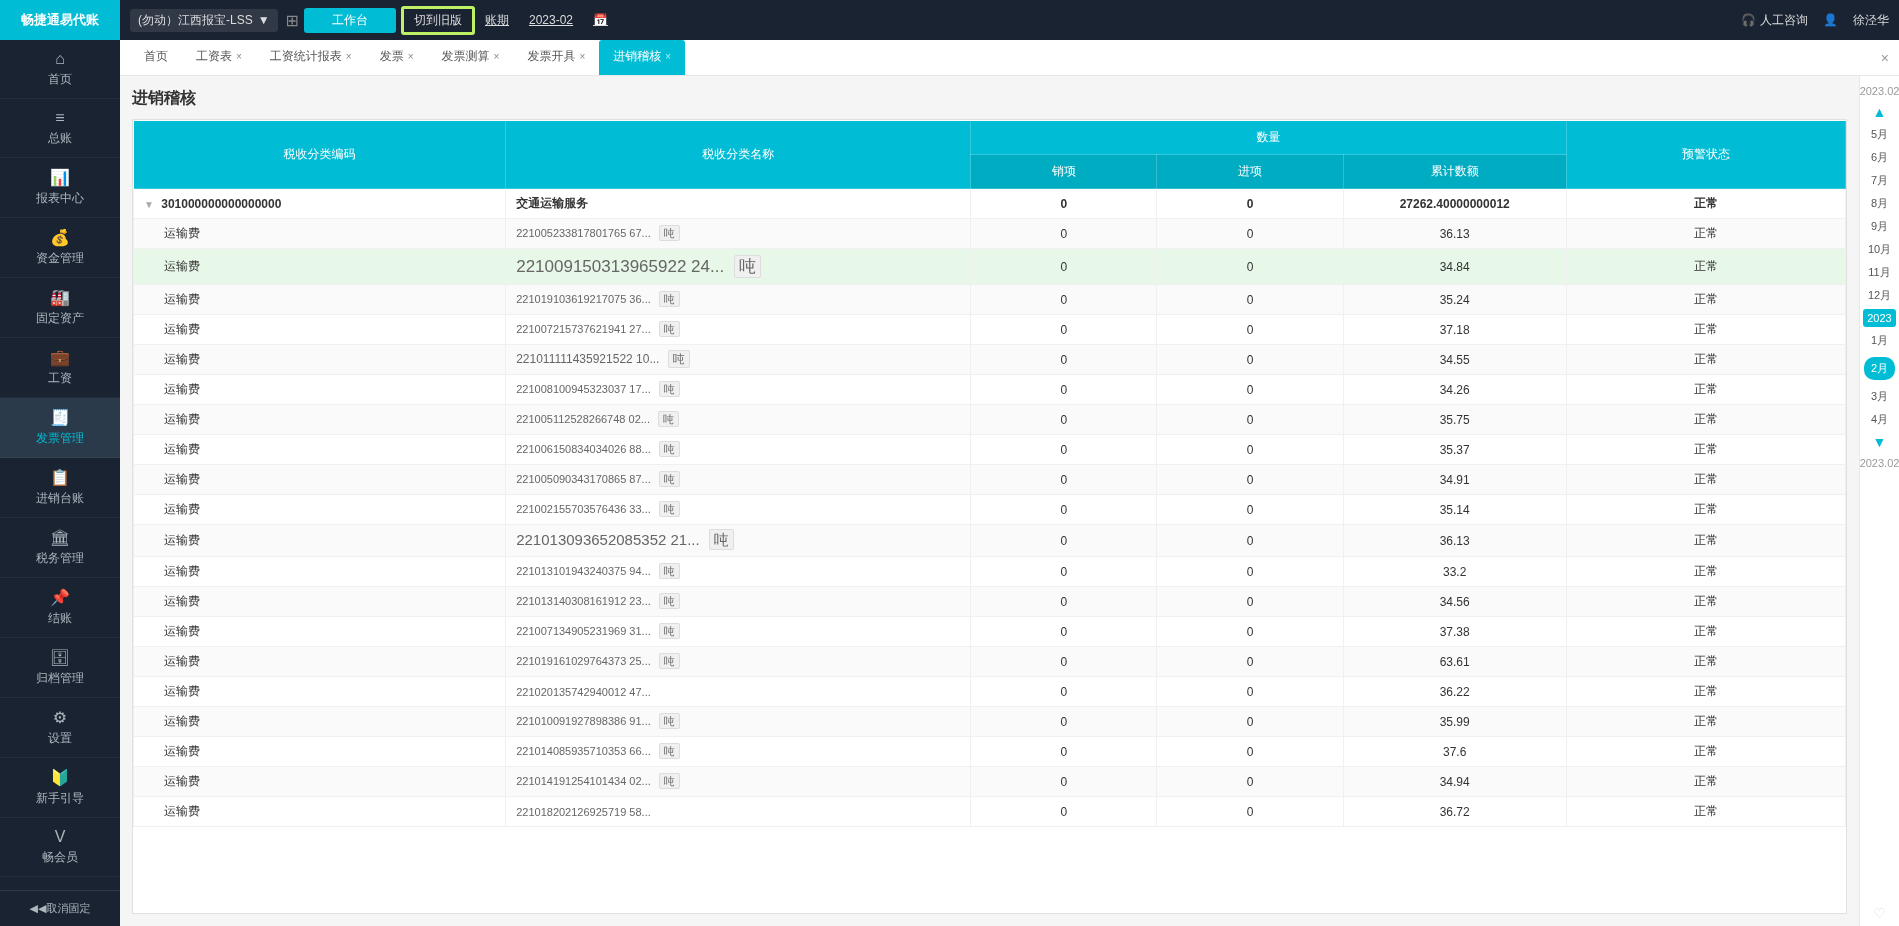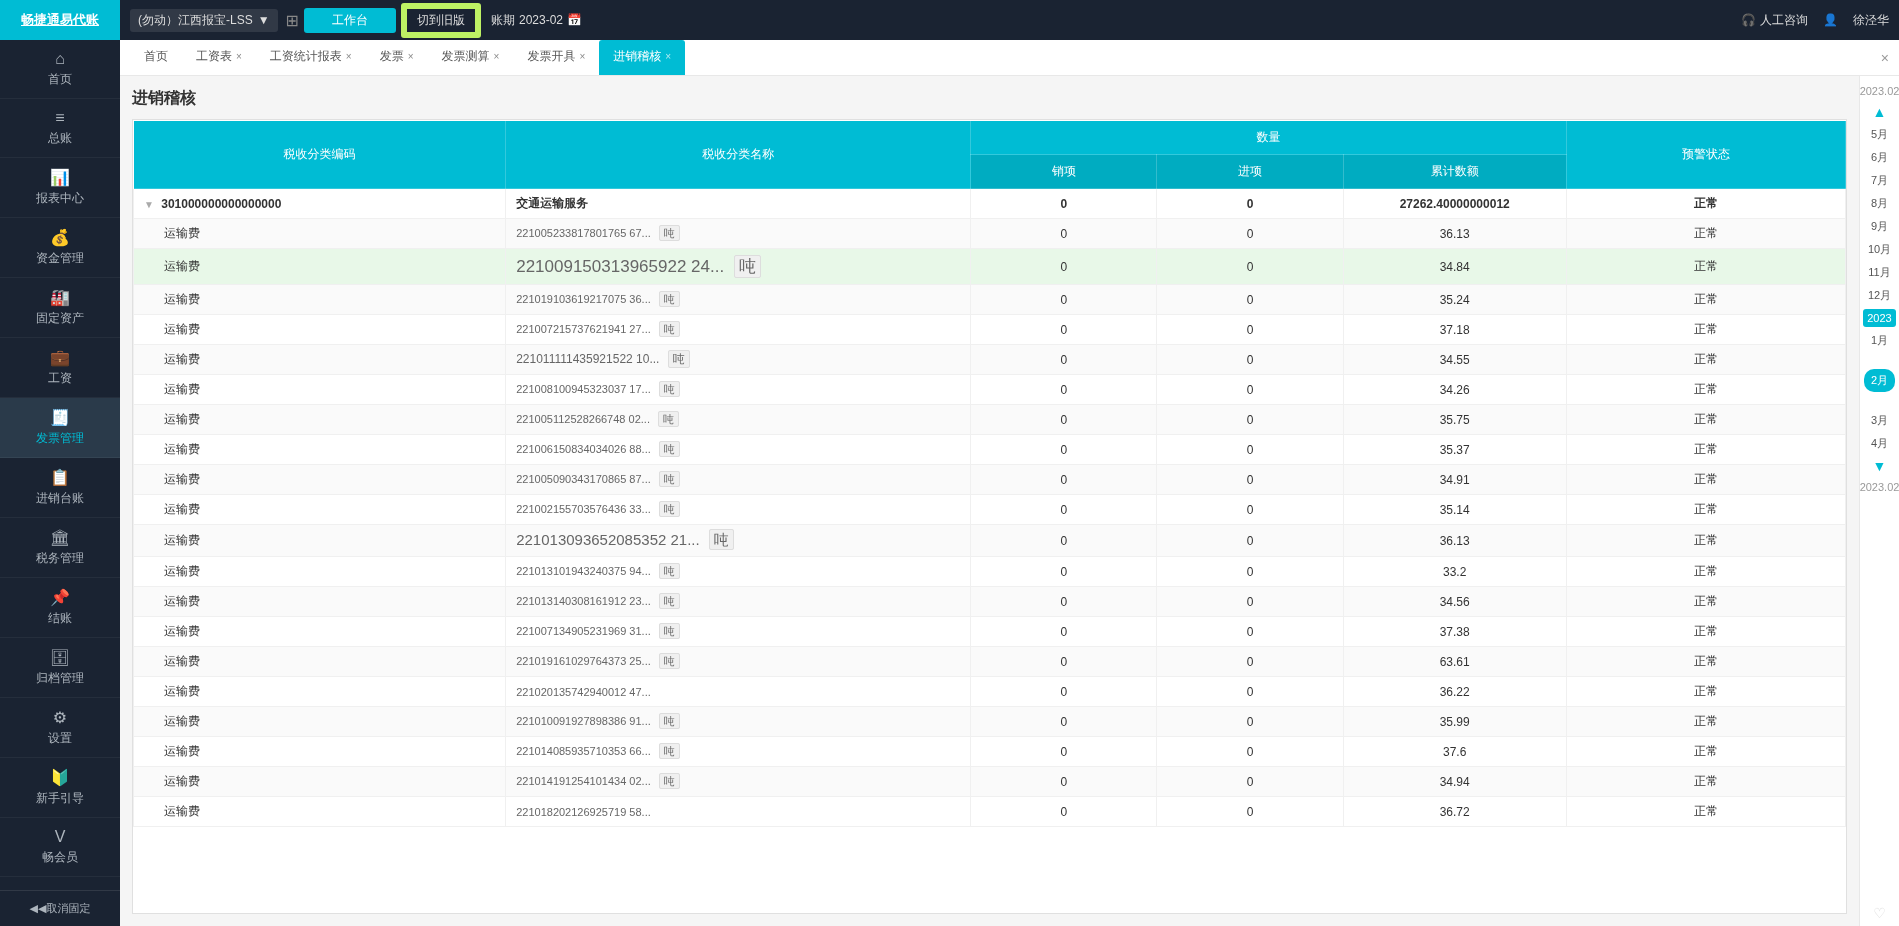--- a/index.html
+++ b/index.html
@@ -18,21 +18,20 @@
     .sidebar-logo {
       background: #00bcd4;
       text-align: center;
       color: white;
       font-size: 13px;
       font-weight: bold;
       height: 40px;
       display: flex;
       align-items: center;
       justify-content: center;
-      text-decoration: underline;
     }
     .sidebar-item {
       display: flex;
       flex-direction: column;
       align-items: center;
       padding: 10px 5px;
       cursor: pointer;
       font-size: 12px;
       color: #adb5bd;
       border-bottom: 1px solid rgba(255,255,255,0.05);
@@ -86,32 +85,33 @@
       border: none;
       border-radius: 3px;
       padding: 4px 28px;
       font-size: 12px;
       cursor: pointer;
       margin: 0 5px;
     }
     .topbar-btn-outline {
       background: transparent;
       color: #ddd;
-      border: 6px solid #bef264;
+      border: 3px solid #bef264;
       border-radius: 3px;
       padding: 3px 10px;
       font-size: 12px;
       cursor: pointer;
     }
     .topbar-period {
       color: #ddd;
       font-size: 12px;
       display: flex;
       align-items: center;
-      gap: 4px;
+      gap: 20px;
+      text-decoration: underline;
     }
     .topbar-right {
       margin-left: auto;
       display: flex;
       align-items: center;
       gap: 15px;
       color: #ddd;
       font-size: 12px;
     }
 
@@ -294,21 +294,21 @@
       cursor: pointer;
       text-align: center;
       width: 100%;
       font-size: 11px;
       color: #555;
     }
     .right-panel-month.active {
       background: #00bcd4;
       color: white;
       border-radius: 10px;
-      margin: 17px 4px;
+      margin: 5px 4px;
       width: calc(100% - 8px);
     }
     .right-panel-year {
       font-size: 11px;
       color: #999;
       padding: 4px 2px;
       text-align: center;
       writing-mode: horizontal-tb;
     }
     .up-arrow, .down-arrow {

